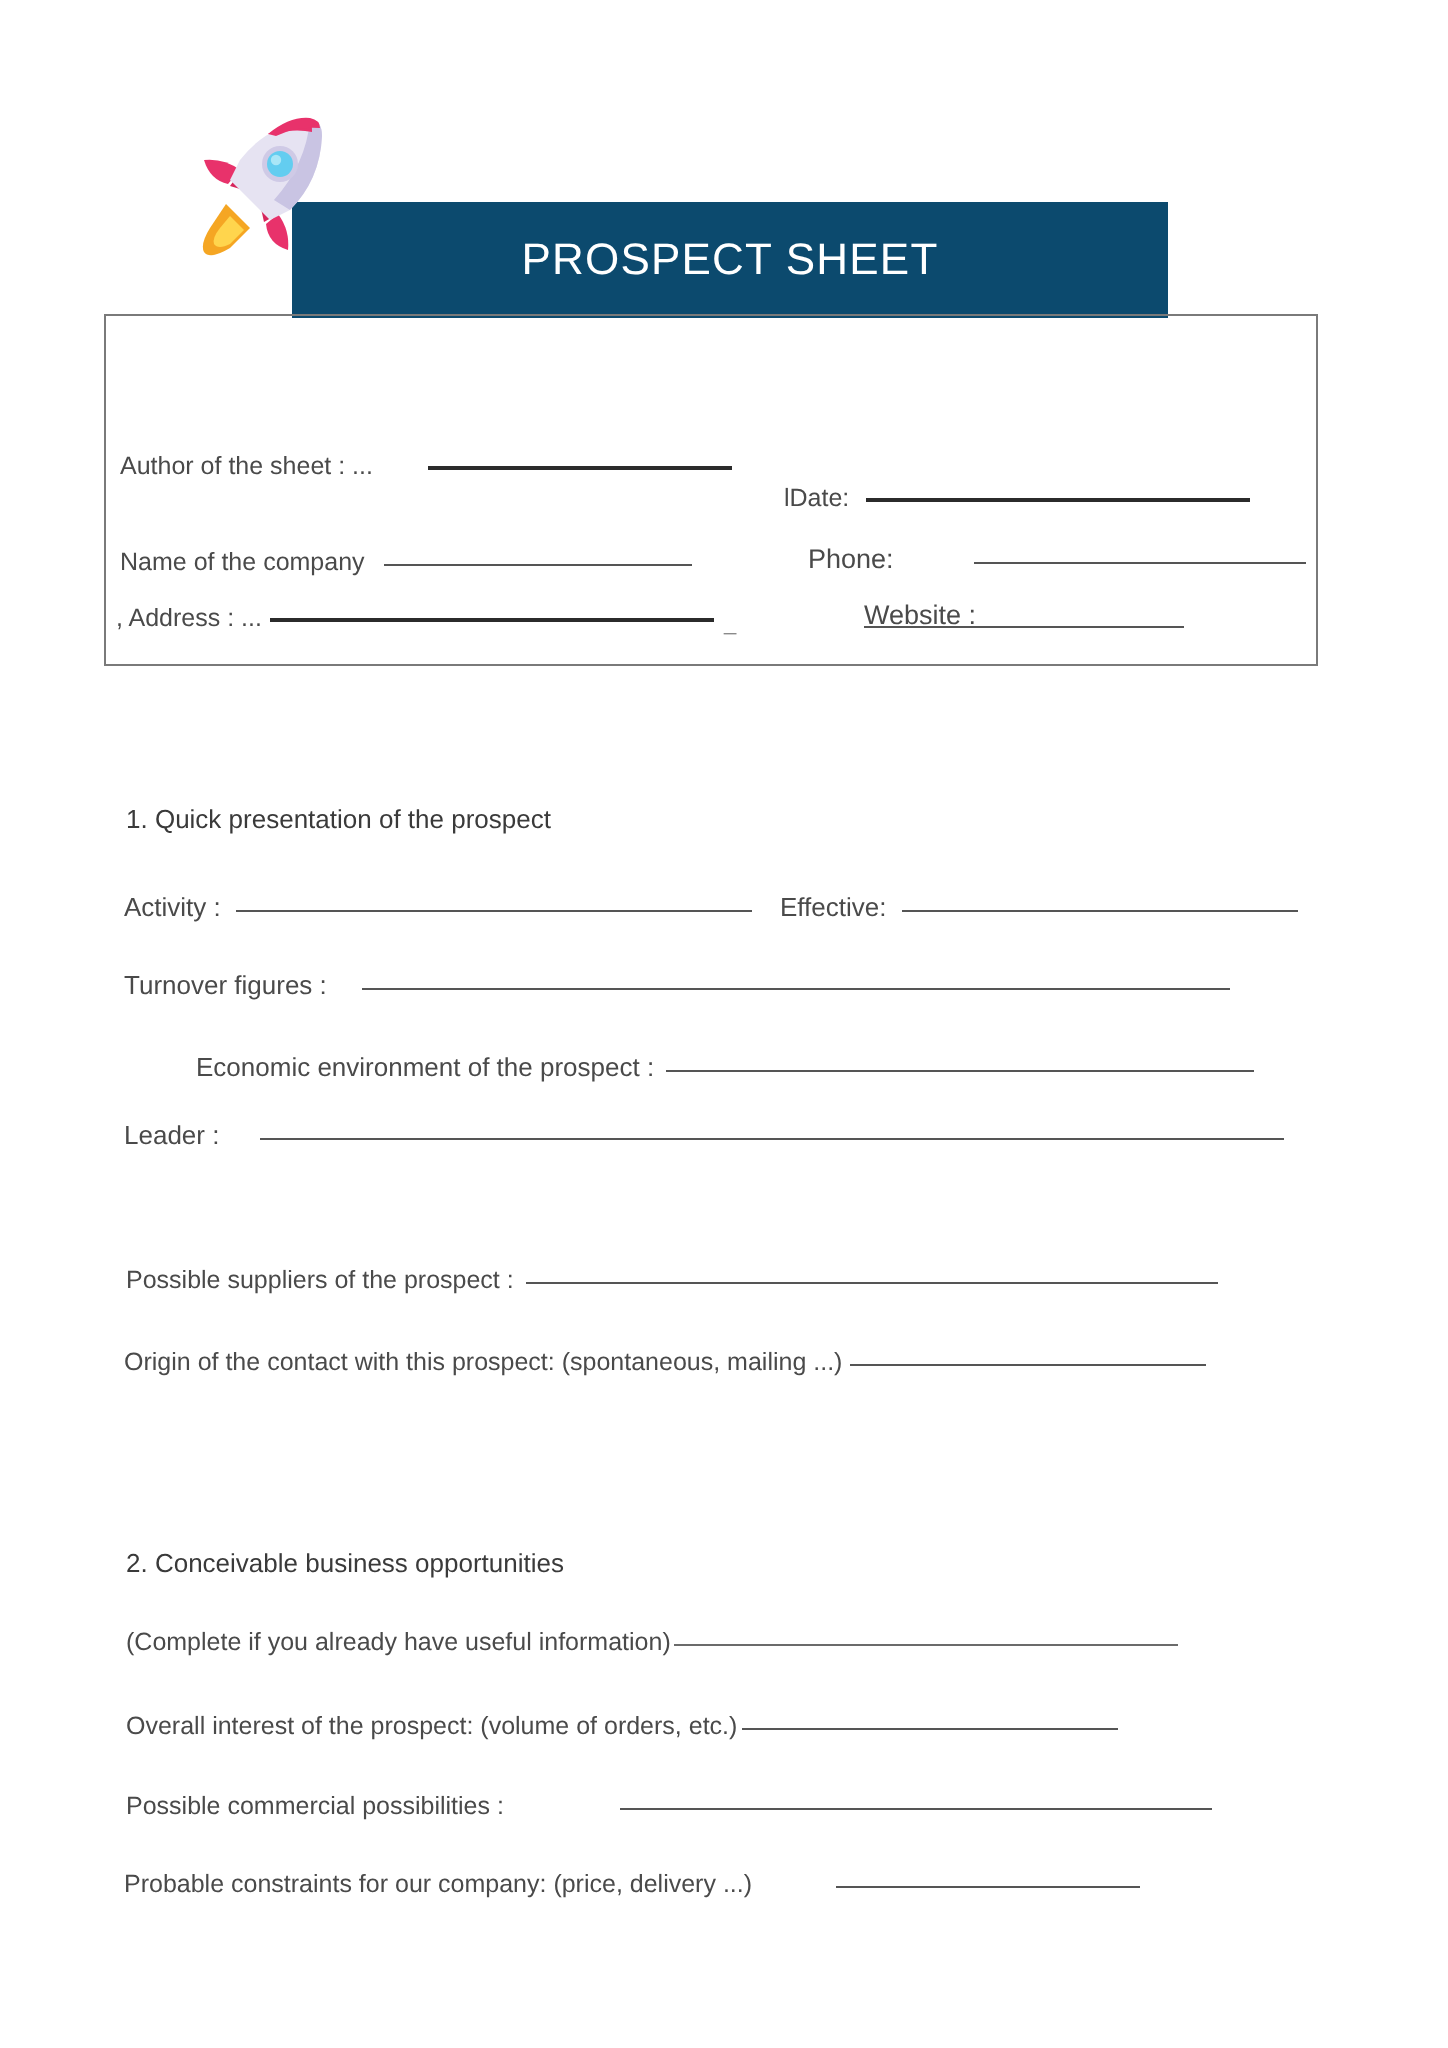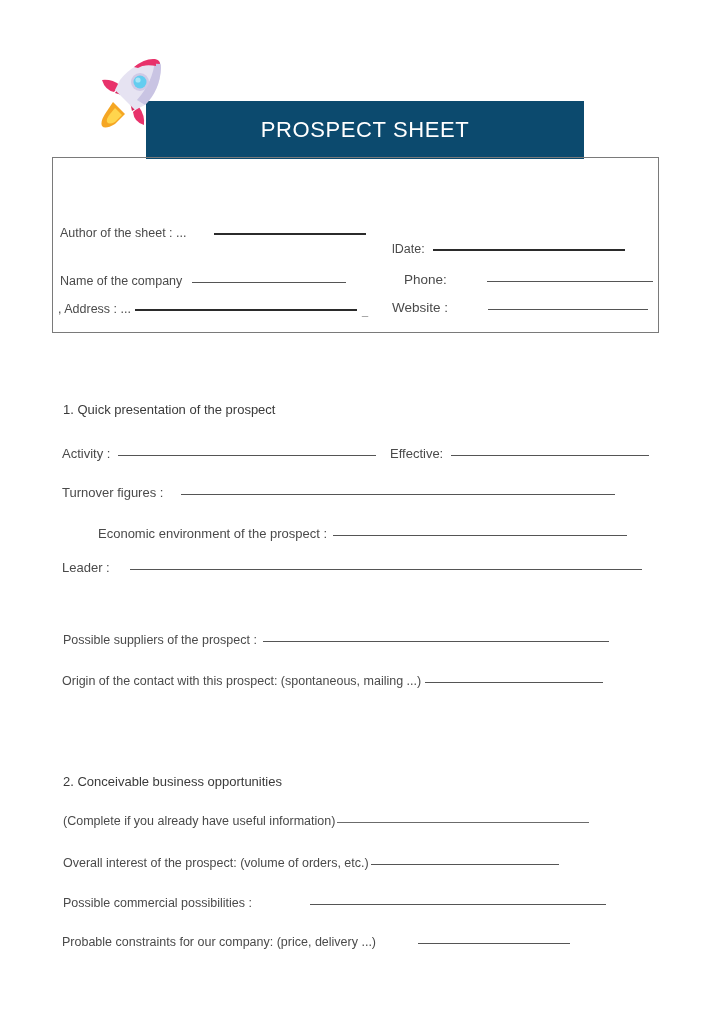--- a/index.html
+++ b/index.html
@@ -166,21 +166,21 @@
   <div class="field-row" style="left:392px; top:272px;margin-left:12px;">
     <span class="lbl" style="font-size:13.5px;">Phone:</span>
     <span class="rule" style="width:166px; margin-left:40px;"></span>
   </div>
 
   <div class="field-row" style="left:58px; top:302px;">
     <span class="lbl">, Address : ...</span>
     <span class="rule thick" style="width:222px; margin-left:4px;"></span>
     <span class="tick" style="margin-left:5px;">_</span>
   </div>
-  <div class="field-row" style="left:392px; top:300px;">
+  <div class="field-row" style="left:392px; top:300px;flex-direction:column;">
     <span class="lbl" style="font-size:13.5px;">Website :</span>
     <span class="rule" style="width:160px; margin-left:40px;"></span>
   </div>
 
   <div class="section-title" style="left:63px; top:402px;">1. Quick presentation of the prospect</div>
 
   <div class="body-row" style="left:62px; top:446px;">
     <span>Activity :</span>
     <span class="rule" style="width:258px; margin-left:8px;"></span>
   </div>

